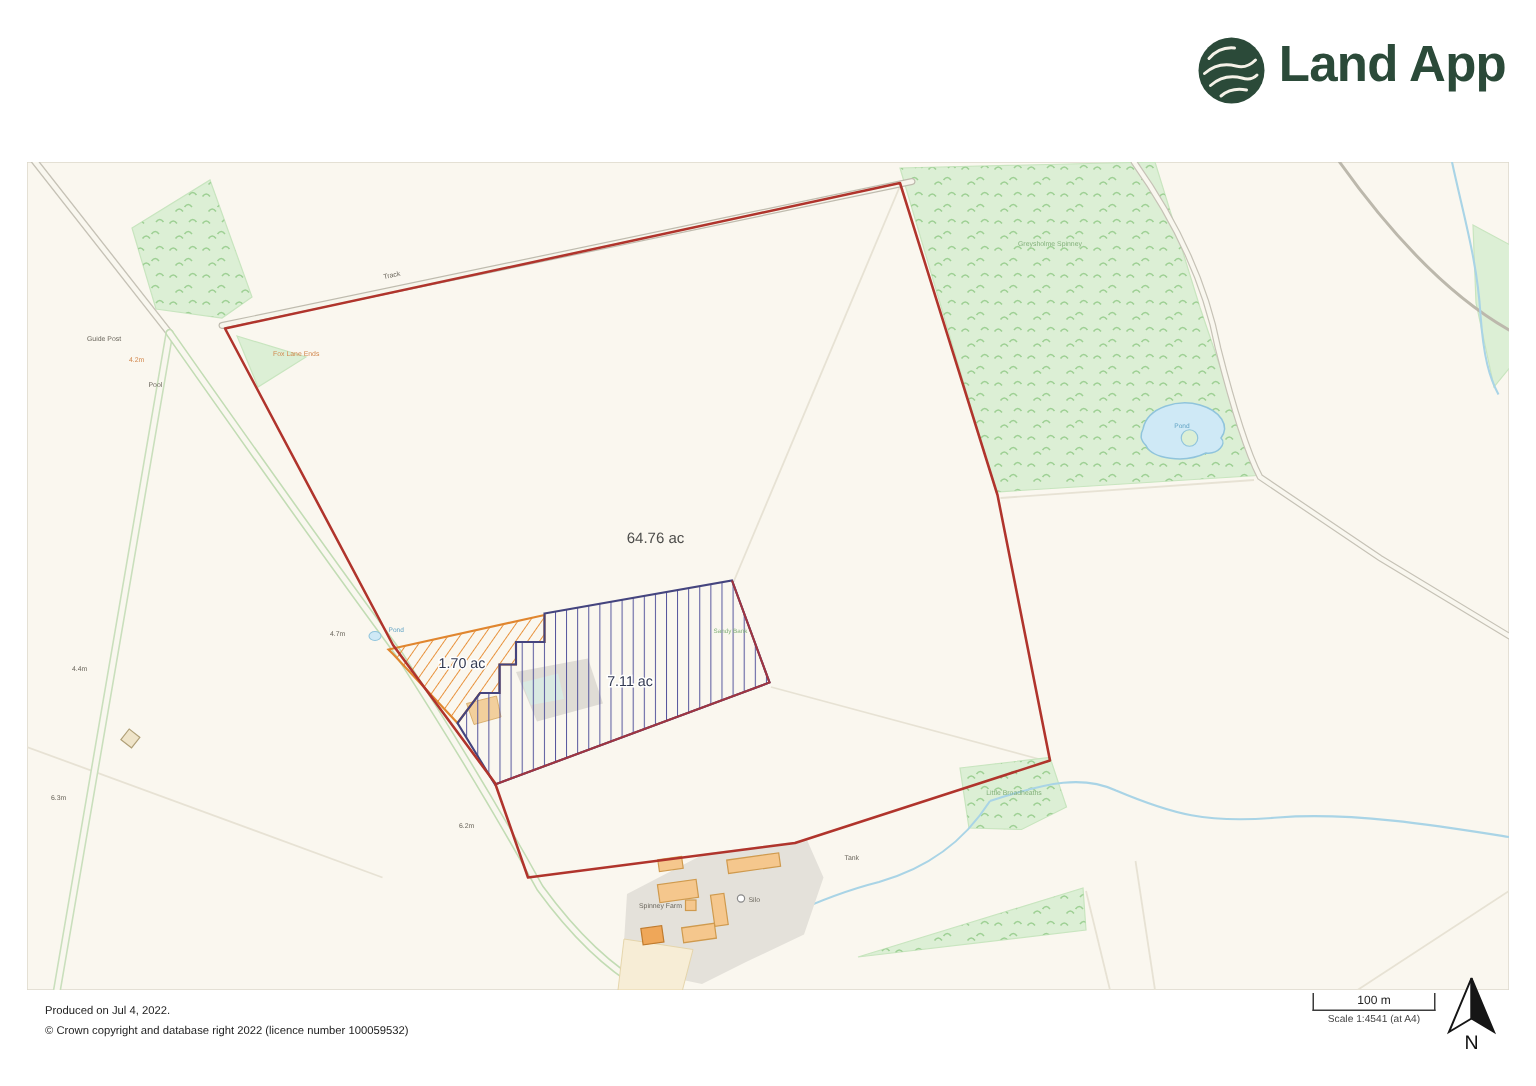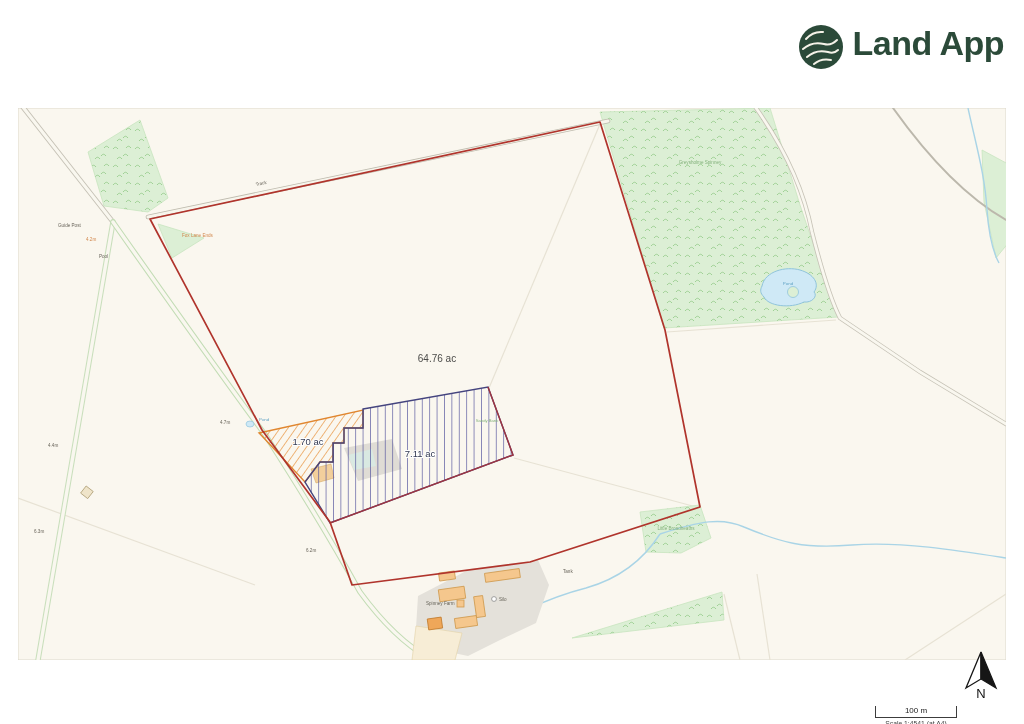--- a/index.html
+++ b/index.html
@@ -4,21 +4,21 @@
 <style>
   html,body{margin:0;padding:0;background:#ffffff;}
   .page{position:relative;width:1024px;height:724px;background:#ffffff;overflow:hidden;
         font-family:"Liberation Sans",sans-serif;}
   .brand{position:absolute;top:24px;right:20px;display:flex;align-items:flex-start;gap:9px;}
   .brand-text{font-size:34px;font-weight:800;color:#2b4a39;letter-spacing:-0.5px;}
   .map-wrap{position:absolute;left:18px;top:108px;width:988px;height:552px;}
   .attribution{position:absolute;left:30px;top:667px;font-size:7.5px;line-height:1.75;color:#222;}
   .scalebar{position:absolute;left:875px;top:662px;width:82px;text-align:center;}
   .bracket{border-left:1.5px solid #3c3c3c;border-right:1.5px solid #3c3c3c;border-bottom:1.5px solid #3c3c3c;
-           height:11px;font-size:8px;color:#222;display:flex;align-items:flex-start;justify-content:center;margin-top:44px;}
+           height:11px;font-size:8px;color:#222;display:flex;align-items:flex-start;justify-content:center;}
   .scale-text{font-size:6.8px;color:#444;margin-top:2px;}
   .north{position:absolute;left:958px;top:650px;width:46px;text-align:center;}
   .north-label{display:block;font-size:13px;color:#111;margin-top:-8px;}
   
   .t-tiny{font-size:4.6px;fill:#6a665c;}
   .t-tiny-orange{font-size:4.6px;fill:#d2884e;}
   .t-tiny-green{font-size:4.6px;fill:#83b17b;}
   .t-tiny-green-sm{font-size:4.2px;fill:#83b17b;}
   .t-tiny-blue{font-size:4.4px;fill:#64a5c6;}
   .t-area{font-size:10px;fill:#4c4c4a;}
@@ -171,20 +171,24 @@
         <text x="563" y="573" class="t-tiny">Tank</text>
         <text x="499" y="601" class="t-tiny">Silo</text>
         <text x="426" y="605" class="t-tiny">Spinney Farm</text>
         <text x="437" y="362" class="t-area" text-anchor="middle">64.76 ac</text>
         <text x="308" y="445" class="t-plot" text-anchor="middle">1.70 ac</text>
         <text x="420" y="457" class="t-plot" text-anchor="middle">7.11 ac</text>
       </g>
     </svg>
   </div>
 
+  <div class="attribution">
+    <div>Produced on Jul 4, 2022.</div>
+    <div>© Crown copyright and database right 2022 (licence number 100059532)</div>
+  </div>
 
   <div class="scalebar">
     <div class="bracket">
       <span>100 m</span>
     </div>
     <div class="scale-text">Scale 1:4541 (at A4)</div>
   </div>
 
   <div class="north">
     <svg width="46" height="40" viewBox="0 0 46 40">

